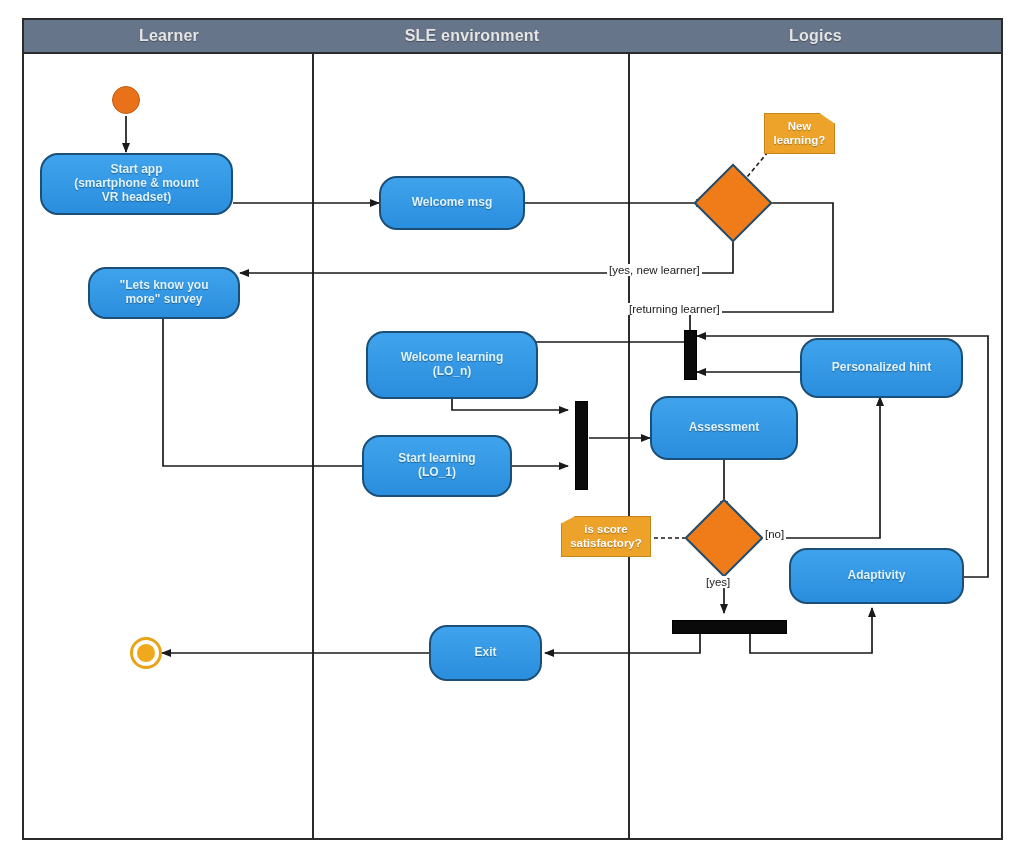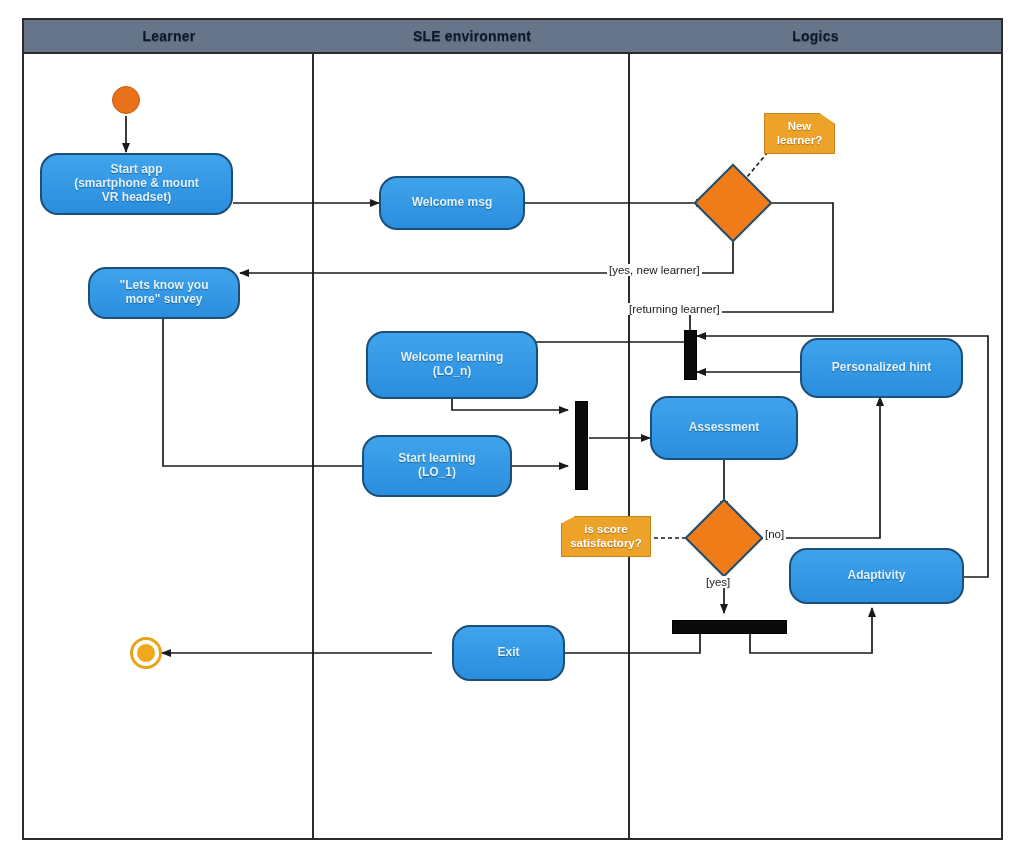--- a/index.html
+++ b/index.html
@@ -36,22 +36,22 @@
     height: 34px;
     display: flex;
     background: #67758a;
     border-bottom: 2px solid #2b2b2b;
     box-sizing: border-box;
   }
   .lane-head {
     display: flex;
     align-items: center;
     justify-content: center;
-    color: #0f172a;
-    font-size: 14px;
+    color: #e5e5e5;
+    font-size: 16px;
     font-weight: bold;
     letter-spacing: .2px;
     text-shadow: 0 1px 1px rgba(0,0,0,.35);
     box-sizing: border-box;
   }
   .lane-head.l1 { width: 290px; }
   .lane-head.l2 { width: 316px; justify-content: center; }
   .lane-head.l3 { flex: 1; }
   .lane-div {
     position: absolute;
@@ -246,42 +246,42 @@
 more" survey</div>
 
   <div class="node" style="left:379px; top:176px; width:146px; height:54px;">Welcome msg</div>
 
   <div class="node" style="left:366px; top:331px; width:172px; height:68px;">Welcome learning
 (LO_n)</div>
 
   <div class="node" style="left:362px; top:435px; width:150px; height:62px;">Start learning
 (LO_1)</div>
 
-  <div class="node" style="left:452px; top:625px; width:113px; height:56px;">Exit</div>
+  <div class="node" style="left:429px; top:625px; width:113px; height:56px;">Exit</div>
 
   <div class="decision" style="left:705px; top:175px;"></div>
 
   <div class="node" style="left:650px; top:396px; width:148px; height:64px;">Assessment</div>
 
   <div class="node" style="left:800px; top:338px; width:163px; height:60px;">Personalized hint</div>
 
   <div class="node" style="left:789px; top:548px; width:175px; height:56px;">Adaptivity</div>
 
   <div class="decision" style="left:696px; top:510px;"></div>
 
   <div class="bar-v" style="left:684px; top:330px; height:50px;"></div>
 
   <div class="bar-v" style="left:575px; top:401px; height:89px;"></div>
 
   <div class="bar-h" style="left:672px; top:620px; width:115px;"></div>
 
   <div class="final-node" style="left:130px; top:637px;"></div>
 
   <div class="note fold-tr" style="left:764px; top:113px; width:71px; height:41px;">New
-learner?</div>
+learning?</div>
 
   <div class="note fold-tl" style="left:561px; top:516px; width:90px; height:41px;">is score
 satisfactory?</div>
 
   <div class="elabel" style="left:607px; top:264px;">[yes, new learner]</div>
 
   <div class="elabel" style="left:627px; top:303px;">[returning learner]</div>
 
   <div class="elabel" style="left:763px; top:528px;">[no]</div>
 

